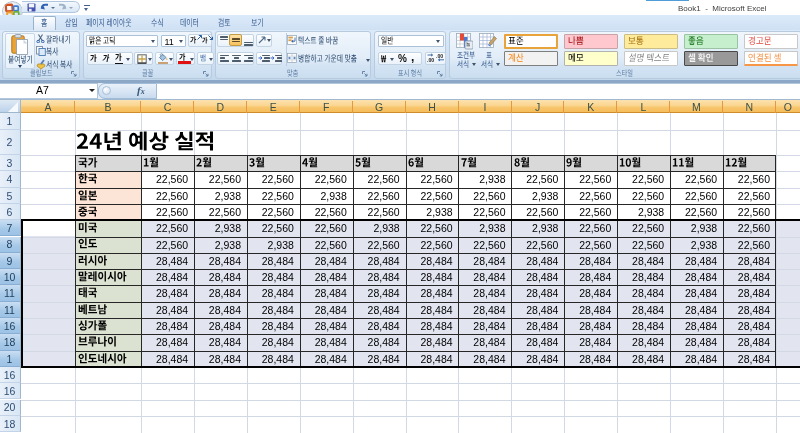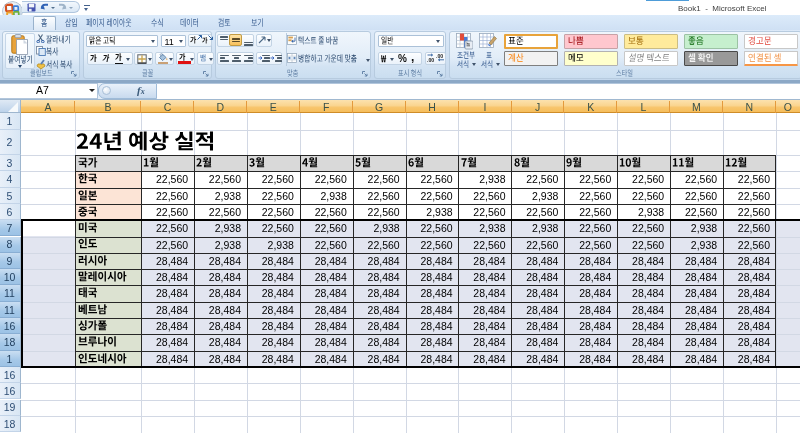--- a/index.html
+++ b/index.html
@@ -405,21 +405,21 @@
     <span class="ab" style="left:0;top:319.95px;width:19px;text-align:center;font-size:10.5px;color:#1f3d5c">16</span>
     <div style="position:absolute;left:0;top:334.3px;width:21px;height:16.30000000000001px;background:linear-gradient(#cadef2,#a5c8e8 60%,#9cc2e5);border-right:1px solid #9eb6ce;border-bottom:1px solid #89aed3"></div>
     <span class="ab" style="left:0;top:336.25px;width:19px;text-align:center;font-size:10.5px;color:#1f3d5c">18</span>
     <div style="position:absolute;left:0;top:350.6px;width:21px;height:16.299999999999955px;background:linear-gradient(#cadef2,#a5c8e8 60%,#9cc2e5);border-right:1px solid #9eb6ce;border-bottom:1px solid #89aed3"></div>
     <span class="ab" style="left:0;top:352.55px;width:19px;text-align:center;font-size:10.5px;color:#1f3d5c">1</span>
     <div style="position:absolute;left:0;top:366.9px;width:21px;height:16.300000000000068px;background:linear-gradient(90deg,#e9f0f9,#d8e6f4);border-right:1px solid #9eb6ce;border-bottom:1px solid #c3d4e8"></div>
     <span class="ab" style="left:0;top:368.85px;width:19px;text-align:center;font-size:10.5px;color:#2e4e74">16</span>
     <div style="position:absolute;left:0;top:383.20000000000005px;width:21px;height:16.299999999999955px;background:linear-gradient(90deg,#e9f0f9,#d8e6f4);border-right:1px solid #9eb6ce;border-bottom:1px solid #c3d4e8"></div>
     <span class="ab" style="left:0;top:385.15000000000003px;width:19px;text-align:center;font-size:10.5px;color:#2e4e74">16</span>
     <div style="position:absolute;left:0;top:399.5px;width:21px;height:16.30000000000001px;background:linear-gradient(90deg,#e9f0f9,#d8e6f4);border-right:1px solid #9eb6ce;border-bottom:1px solid #c3d4e8"></div>
-    <span class="ab" style="left:0;top:401.45px;width:19px;text-align:center;font-size:10.5px;color:#2e4e74">19</span>
+    <span class="ab" style="left:0;top:401.45px;width:19px;text-align:center;font-size:10.5px;color:#2e4e74">20</span>
     <div style="position:absolute;left:0;top:415.8px;width:21px;height:16.30000000000001px;background:linear-gradient(90deg,#e9f0f9,#d8e6f4);border-right:1px solid #9eb6ce;border-bottom:1px solid #c3d4e8"></div>
     <span class="ab" style="left:0;top:417.75px;width:19px;text-align:center;font-size:10.5px;color:#2e4e74">18</span>
     <div style="position:absolute;left:21px;top:220.2px;width:779px;height:146.7px;background:#e2e5f0"></div>
     <div style="position:absolute;left:22px;top:220.2px;width:53px;height:16.30000000000001px;background:#fff"></div>
     <div style="position:absolute;left:75.0px;top:113px;width:1px;height:320px;background:#d2d8e4"></div>
     <div style="position:absolute;left:141.0px;top:113px;width:1px;height:320px;background:#d2d8e4"></div>
     <div style="position:absolute;left:193.9px;top:113px;width:1px;height:320px;background:#d2d8e4"></div>
     <div style="position:absolute;left:246.8px;top:113px;width:1px;height:320px;background:#d2d8e4"></div>
     <div style="position:absolute;left:299.7px;top:113px;width:1px;height:320px;background:#d2d8e4"></div>
     <div style="position:absolute;left:352.6px;top:113px;width:1px;height:320px;background:#d2d8e4"></div>

